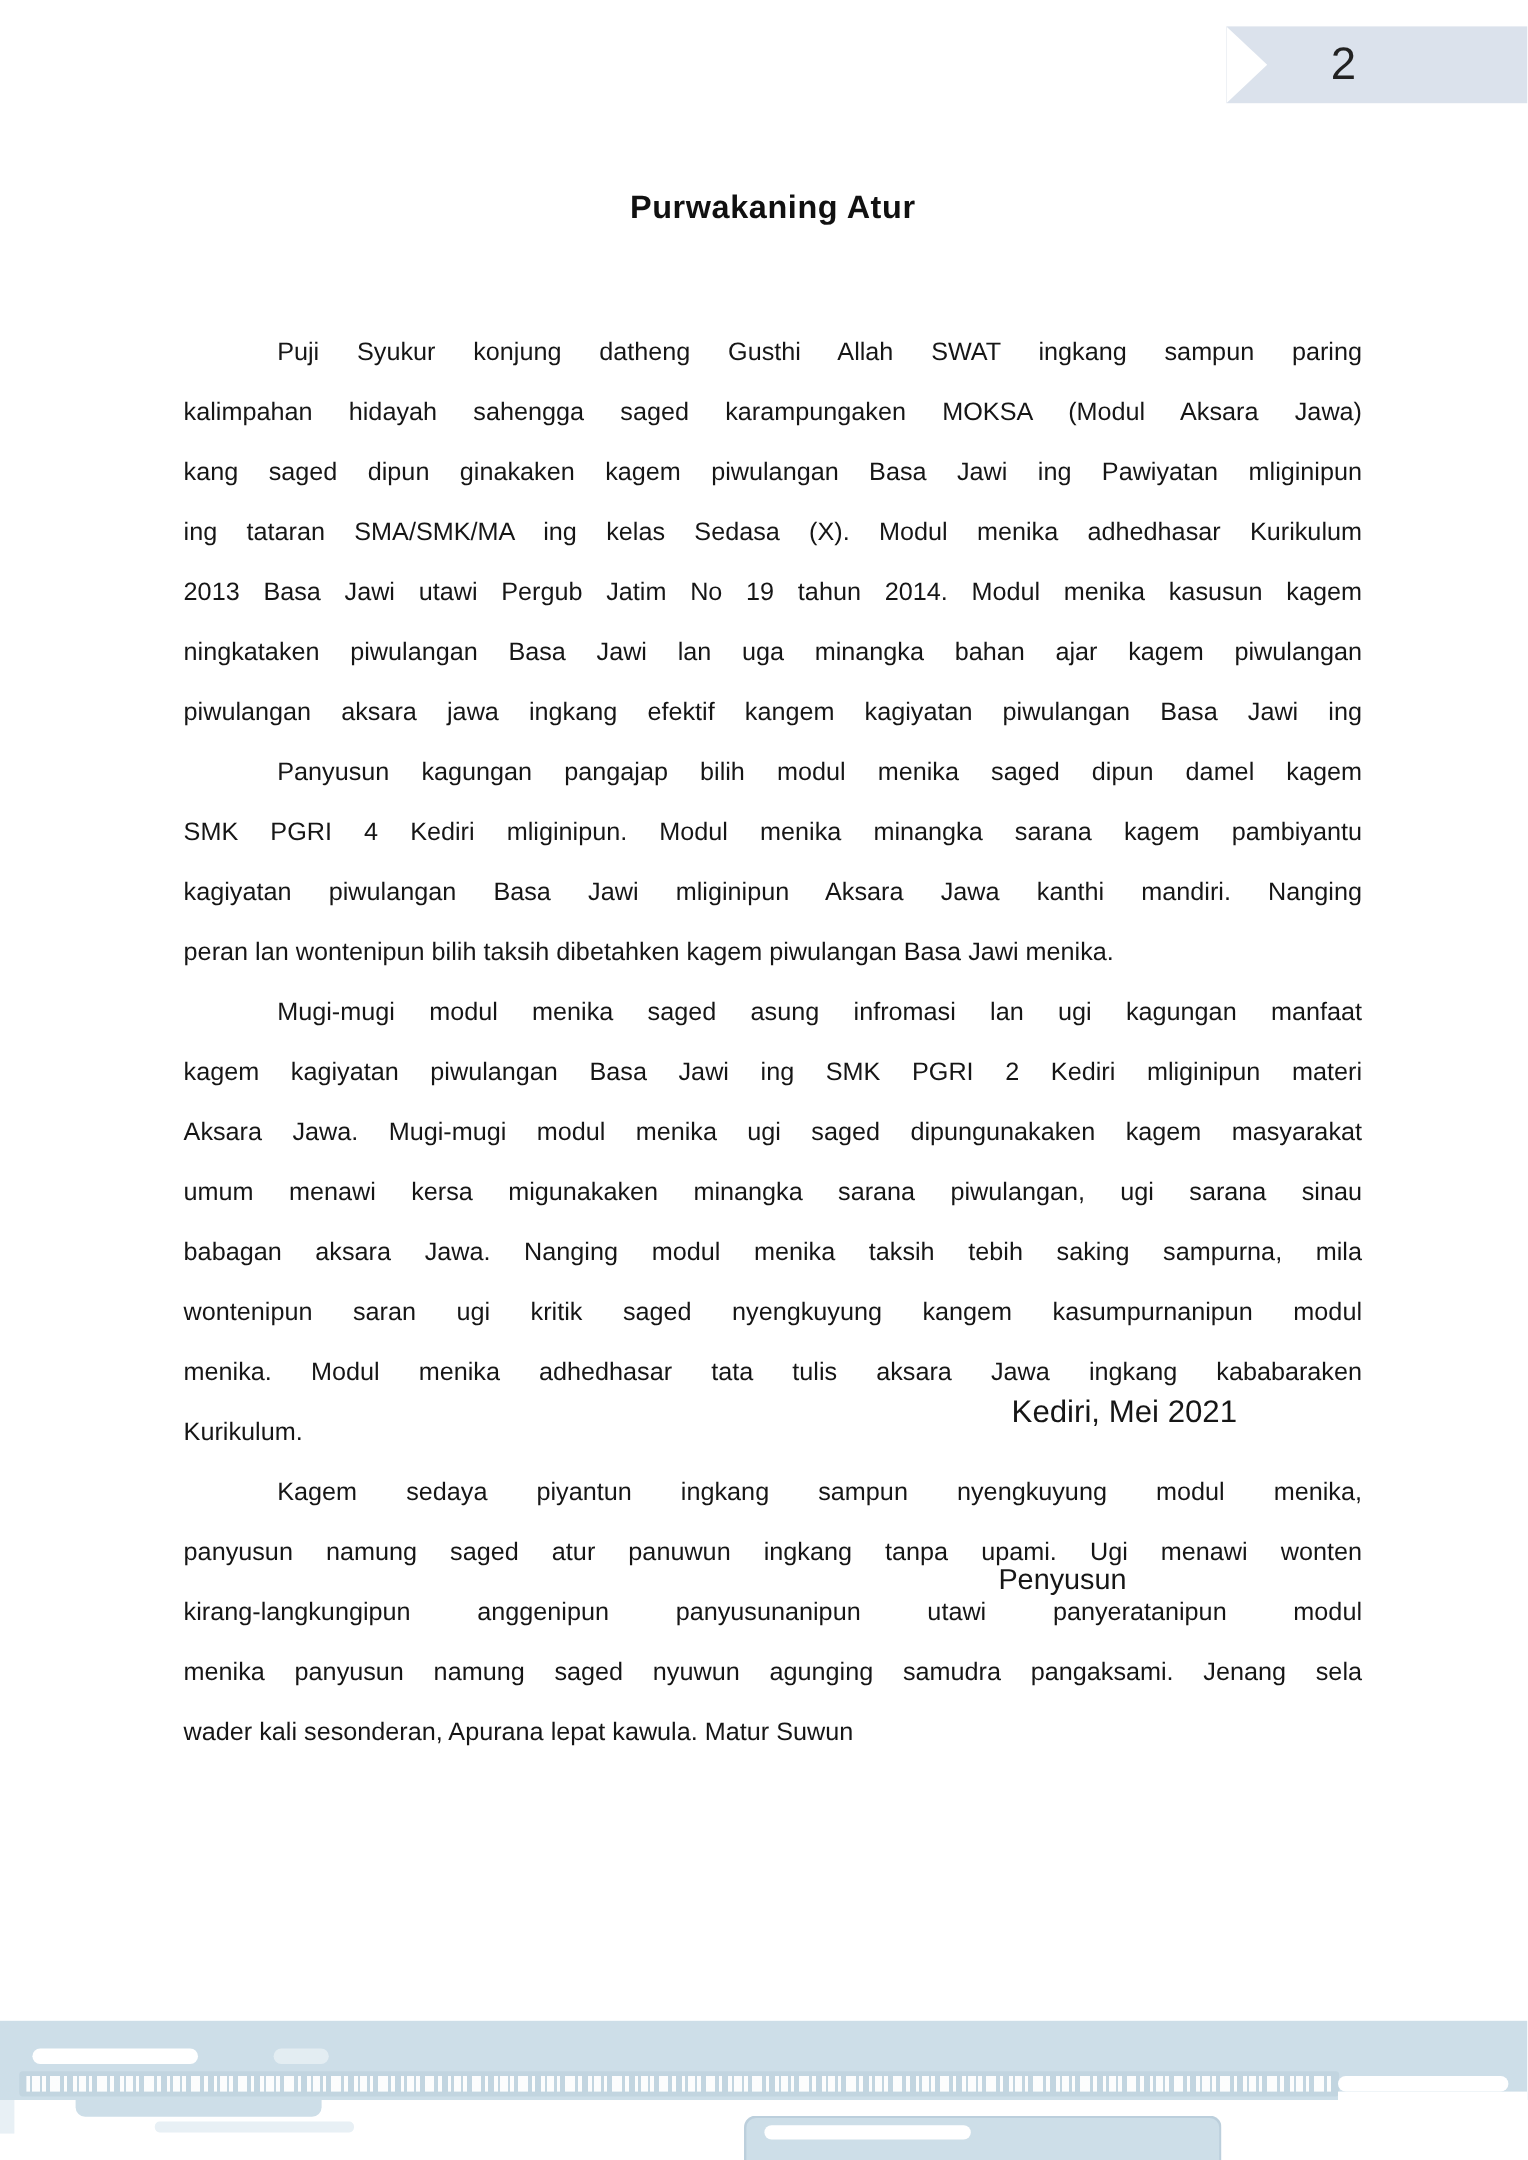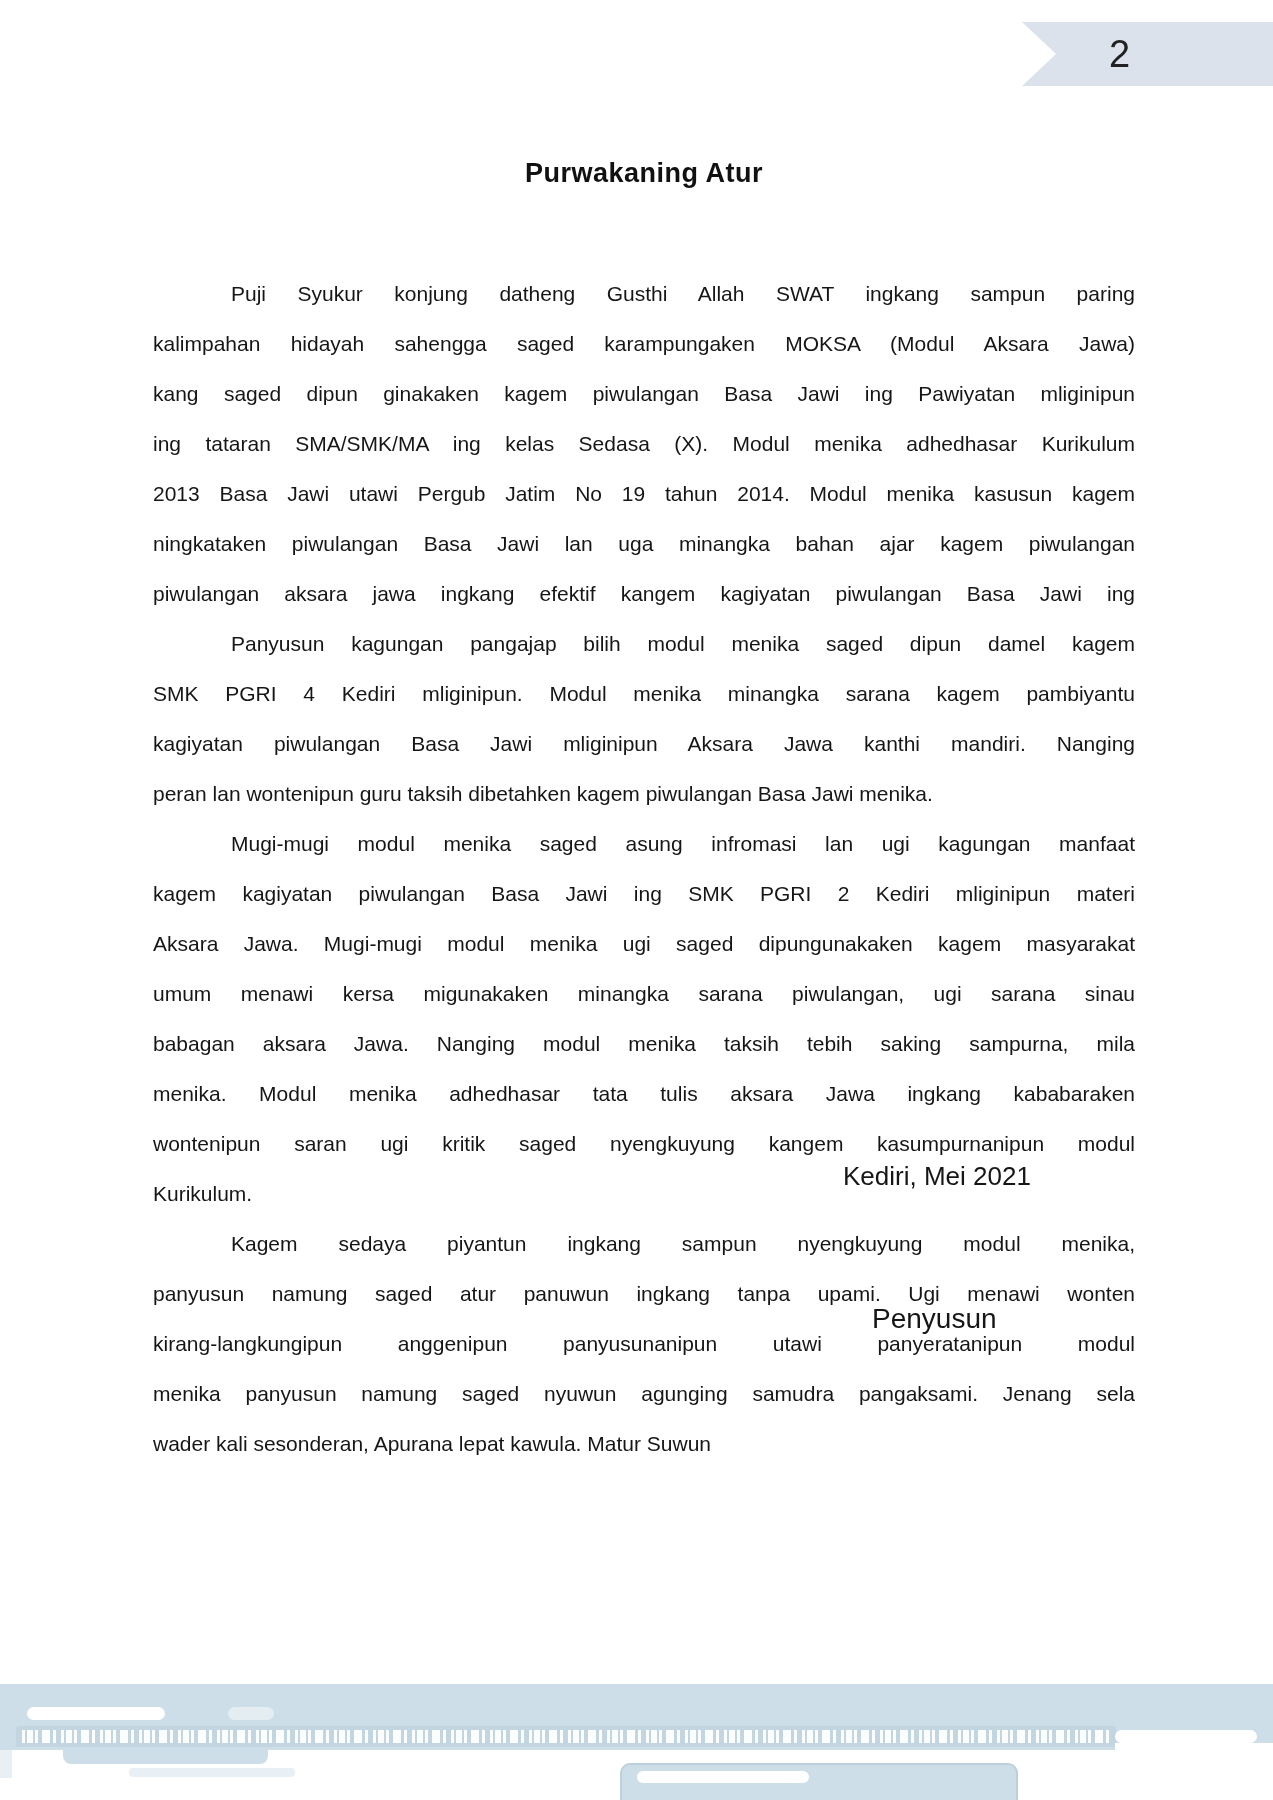--- a/index.html
+++ b/index.html
@@ -69,22 +69,22 @@
   .date-line {
     position: absolute;
     top: 1161px;
     left: 843px;
     font-size: 26px;
     color: #161616;
   }
   .signature-label {
     position: absolute;
     top: 1303px;
-    left: 872px;
-    font-size: 28px;
+    left: 832px;
+    font-size: 24px;
     color: #161616;
   }
 
   
   .footer-band {
     position: absolute;
     left: 0; top: 1684px;
     width: 1273px; height: 66px;
     background: var(--footer-band, #cddee8);
   }
@@ -176,30 +176,30 @@
         <div class="line">kang saged dipun ginakaken kagem piwulangan Basa Jawi ing Pawiyatan mliginipun</div>
         <div class="line">ing tataran SMA/SMK/MA ing kelas Sedasa (X). Modul menika adhedhasar Kurikulum</div>
         <div class="line">2013 Basa Jawi utawi Pergub Jatim No 19 tahun 2014. Modul menika kasusun kagem</div>
         <div class="line">ningkataken piwulangan Basa Jawi lan uga minangka bahan ajar kagem piwulangan</div>
       </div>
       <div class="para">
         <div class="line">piwulangan aksara jawa ingkang efektif kangem kagiyatan piwulangan Basa Jawi ing</div>
         <div class="line first">Panyusun kagungan pangajap bilih modul menika saged dipun damel kagem</div>
         <div class="line">SMK PGRI 4 Kediri mliginipun. Modul menika minangka sarana kagem pambiyantu</div>
         <div class="line">kagiyatan piwulangan Basa Jawi mliginipun Aksara Jawa kanthi mandiri. Nanging</div>
-        <div class="line last">peran lan wontenipun guru taksih dibetahken kagem piwulangan Basa Jawi menika.</div>
+        <div class="line last">peran lan wontenipun bilih taksih dibetahken kagem piwulangan Basa Jawi menika.</div>
       </div>
       <div class="para">
         <div class="line first">Mugi-mugi modul menika saged asung infromasi lan ugi kagungan manfaat</div>
         <div class="line">kagem kagiyatan piwulangan Basa Jawi ing SMK PGRI 2 Kediri mliginipun materi</div>
         <div class="line">Aksara Jawa. Mugi-mugi modul menika ugi saged dipungunakaken kagem masyarakat</div>
         <div class="line">umum menawi kersa migunakaken minangka sarana piwulangan, ugi sarana sinau</div>
         <div class="line">babagan aksara Jawa. Nanging modul menika taksih tebih saking sampurna, mila</div>
+        <div class="line">wontenipun saran ugi kritik saged nyengkuyung kangem kasumpurnanipun modul</div>
         <div class="line">menika. Modul menika adhedhasar tata tulis aksara Jawa ingkang kababaraken</div>
-        <div class="line">wontenipun saran ugi kritik saged nyengkuyung kangem kasumpurnanipun modul</div>
         <div class="line last">Kurikulum.</div>
       </div>
       <div class="para">
         <div class="line first">Kagem sedaya piyantun ingkang sampun nyengkuyung modul menika,</div>
         <div class="line">panyusun namung saged atur panuwun ingkang tanpa upami. Ugi menawi wonten</div>
         <div class="line">kirang-langkungipun anggenipun panyusunanipun utawi panyeratanipun modul</div>
         <div class="line">menika panyusun namung saged nyuwun agunging samudra pangaksami. Jenang sela</div>
         <div class="line last">wader kali sesonderan, Apurana lepat kawula. Matur Suwun</div>
       </div>
     </div>

